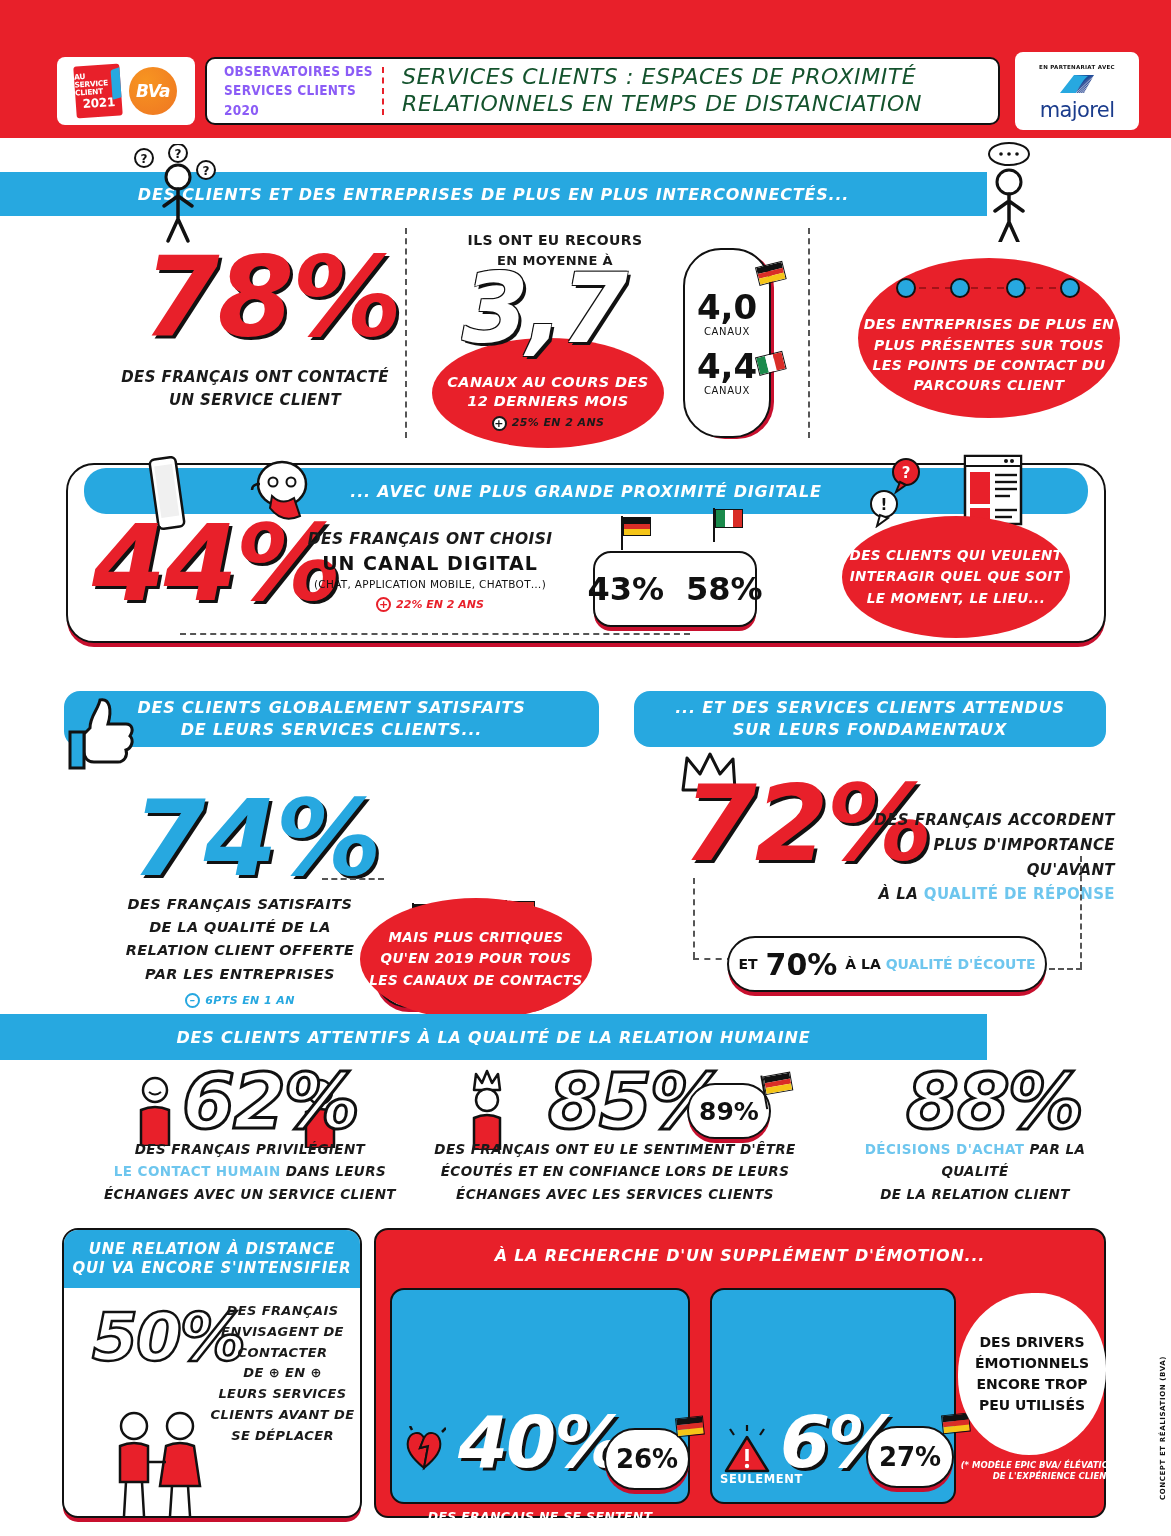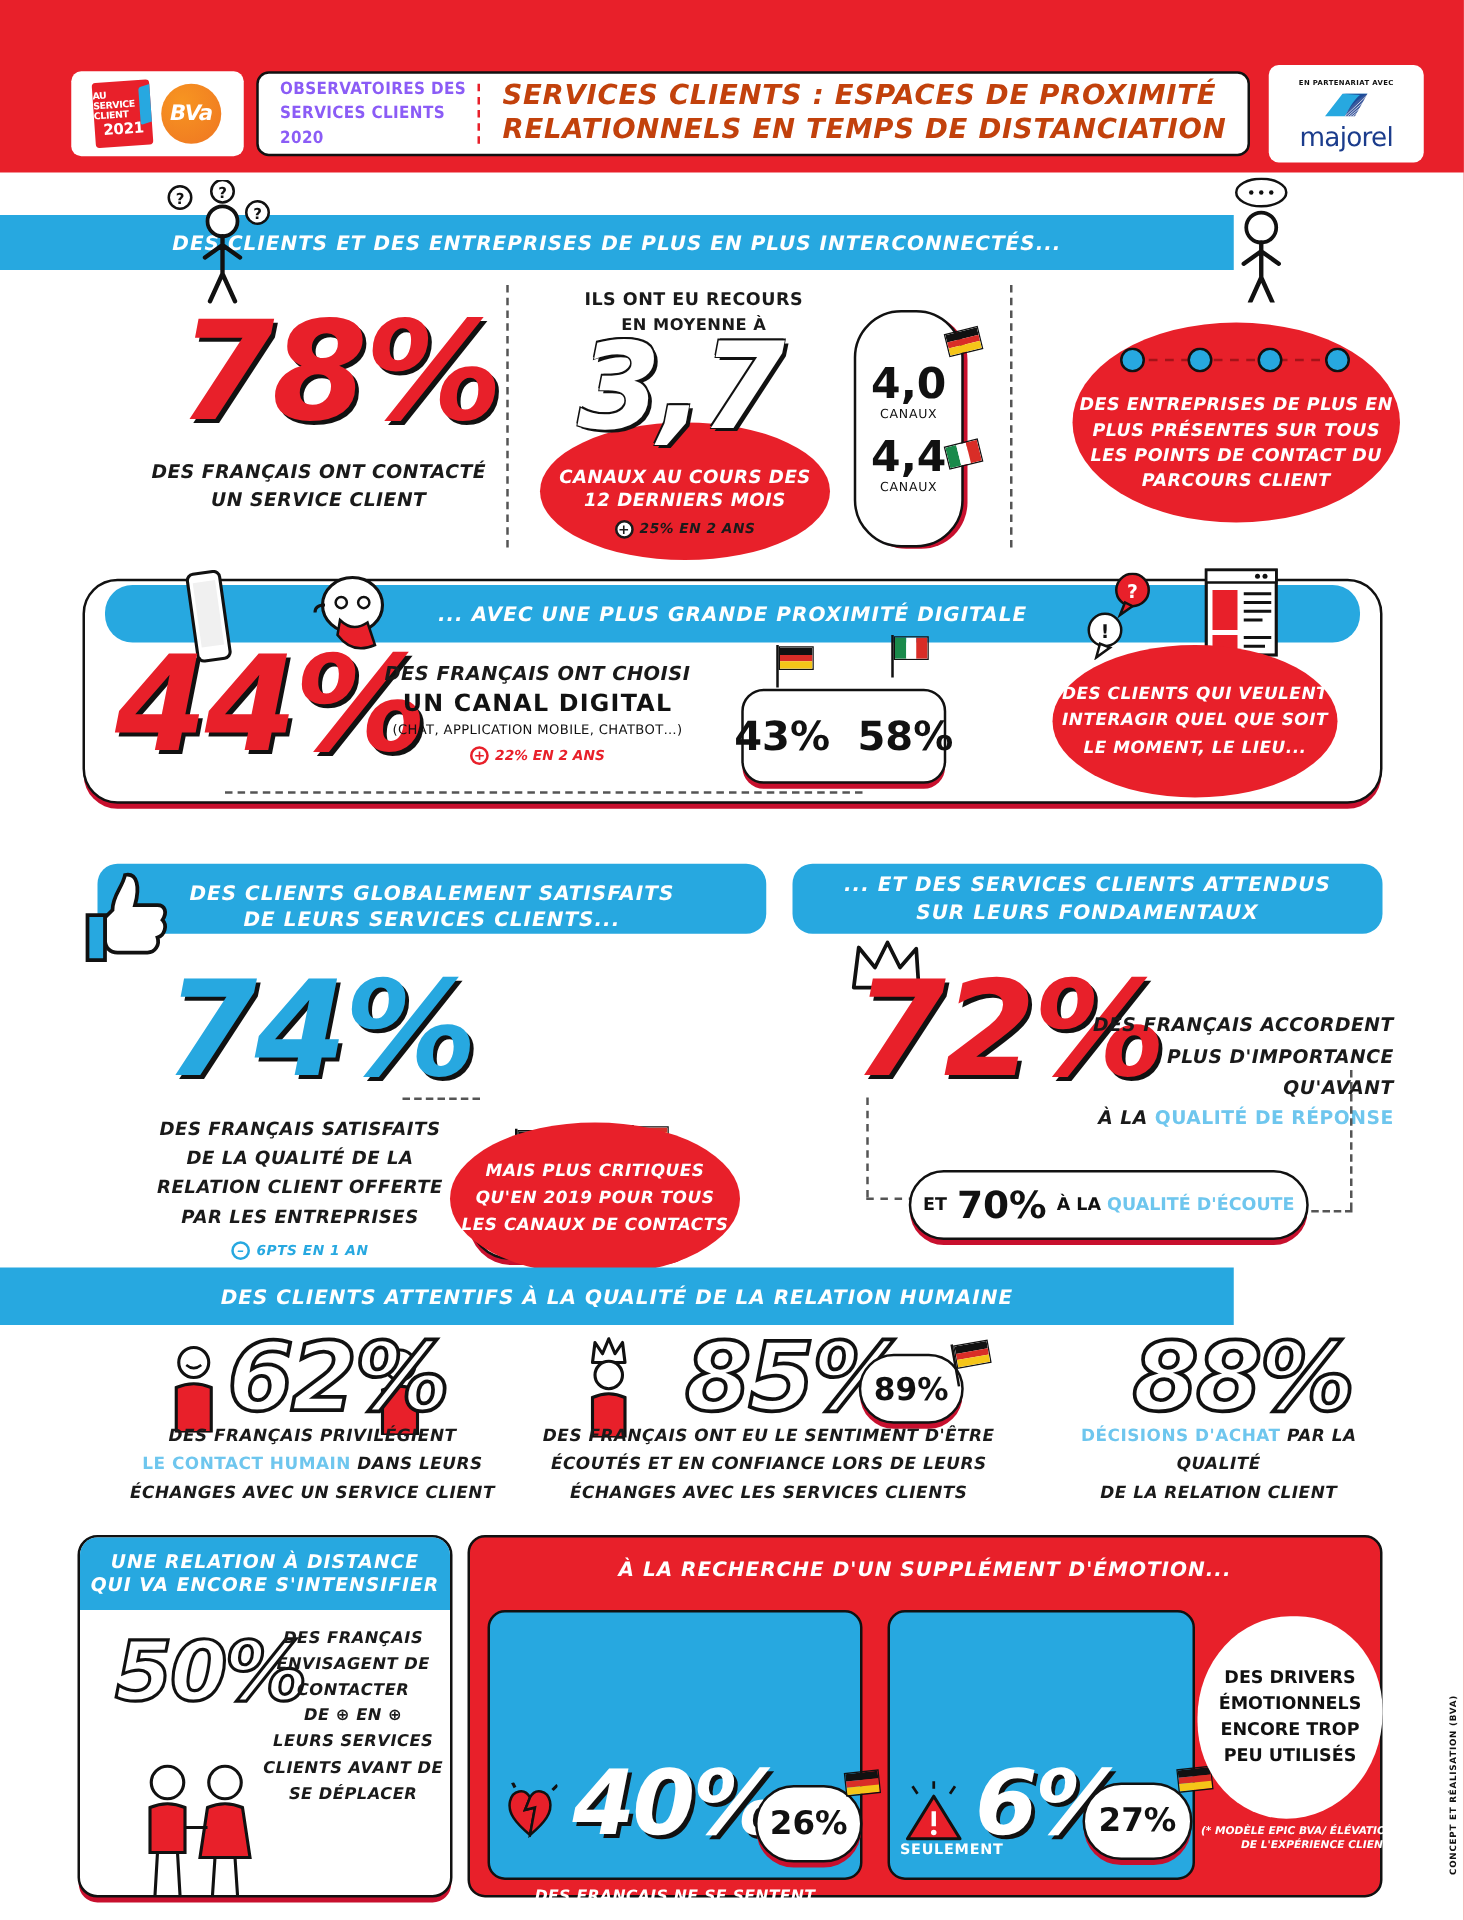--- a/index.html
+++ b/index.html
@@ -52,21 +52,21 @@
     width: 175px; padding-left: 17px;
     color: #8b5cf6; font-size: 13.5px; line-height: 1.45;
     font-weight: bold; letter-spacing: 0.3px;
     font-family: "DejaVu Sans Condensed", "Liberation Sans Narrow", "Liberation Sans", sans-serif;
   }
   .title-divider {
     width: 0; border-left: 2px dashed #e8202a; height: 48px;
   }
   .main-title {
     flex: 1; padding-left: 18px;
-    color: #c2410c; font-size: 22px; font-weight: bold; font-style: italic;
+    color: #14532d; font-size: 22px; font-weight: normal; font-style: italic;
     line-height: 1.22; letter-spacing: 0.6px;
     font-family: "DejaVu Sans", sans-serif;
   }
   #majorel-box {
     position: absolute; left: 1015px; top: 52px; width: 124px; height: 78px;
     flex-direction: column; gap: 1px; padding-top: 4px;
   }
   .partner-label { font-size: 5.5px; color: #111; letter-spacing: 0.3px; font-weight: bold; }
   .majorel-mark {
     width: 46px; height: 26px; position: relative; overflow:hidden;
@@ -397,33 +397,33 @@
         </div>
     </div>
     <div class="divider-h" style="left:180px;top:495px;width:510px;"></div>
 
     <div class="blob blob-oval" style="left:842px;top:378px;width:228px;height:122px;font-size:13.5px;flex-direction:column;line-height:1.6;">
       <div>DES CLIENTS QUI VEULENT</div>
       <div>INTERAGIR QUEL QUE SOIT</div>
       <div>LE MOMENT, LE LIEU...</div>
     </div>
 
-    <div class="band band-round" style="left:78px;top:553px;width:535px;height:56px;font-size:16px;border-radius:16px;flex-direction:column;line-height:1.35;justify-content:flex-end;">
+    <div class="band band-round" style="left:64px;top:553px;width:535px;height:56px;font-size:16px;border-radius:16px;flex-direction:column;line-height:1.35;">
       <span>DES CLIENTS GLOBALEMENT SATISFAITS</span>
       <span>DE LEURS SERVICES CLIENTS...</span>
     </div>
     <div class="figure" style="left:64px;top:556px;">
       <svg width="72" height="86" viewBox="0 0 72 86">
         <path d="M26 34 C26 22 34 16 36 6 C46 4 48 16 44 30 L62 30 C68 30 70 36 66 42
                  C70 46 68 54 62 56 C64 62 60 68 54 68 L30 68 C24 68 20 64 20 58 L20 40 Z" fill="#fff" stroke="#111" stroke-width="3"></path>
         <path d="M6 38 L20 38 L20 74 L6 74 Z" fill="#27a8e0" stroke="#111" stroke-width="3"></path>
       </svg>
     </div>
 
-    <div class="bignum num-blue" style="position:absolute;left:132px;top:638px;font-size:106px;">74%</div>
+    <div class="bignum num-blue" style="position:absolute;left:132px;top:653px;font-size:106px;">74%</div>
     <div class="divider-h" style="left:322px;top:740px;width:62px;"></div>
 
     <div class="hand cap" style="position:absolute;left:90px;top:755px;width:300px;text-align:center;font-size:14.5px;line-height:1.6;">
       <div>DES FRANÇAIS SATISFAITS</div>
       <div>DE LA QUALITÉ DE LA</div>
       <div>RELATION CLIENT OFFERTE</div>
       <div>PAR LES ENTREPRISES</div>
       <div class="delta blue" style="margin-top:6px;justify-content:center;">
         <span class="circ">–</span>
         <span>6PTS EN 1 AN</span>

